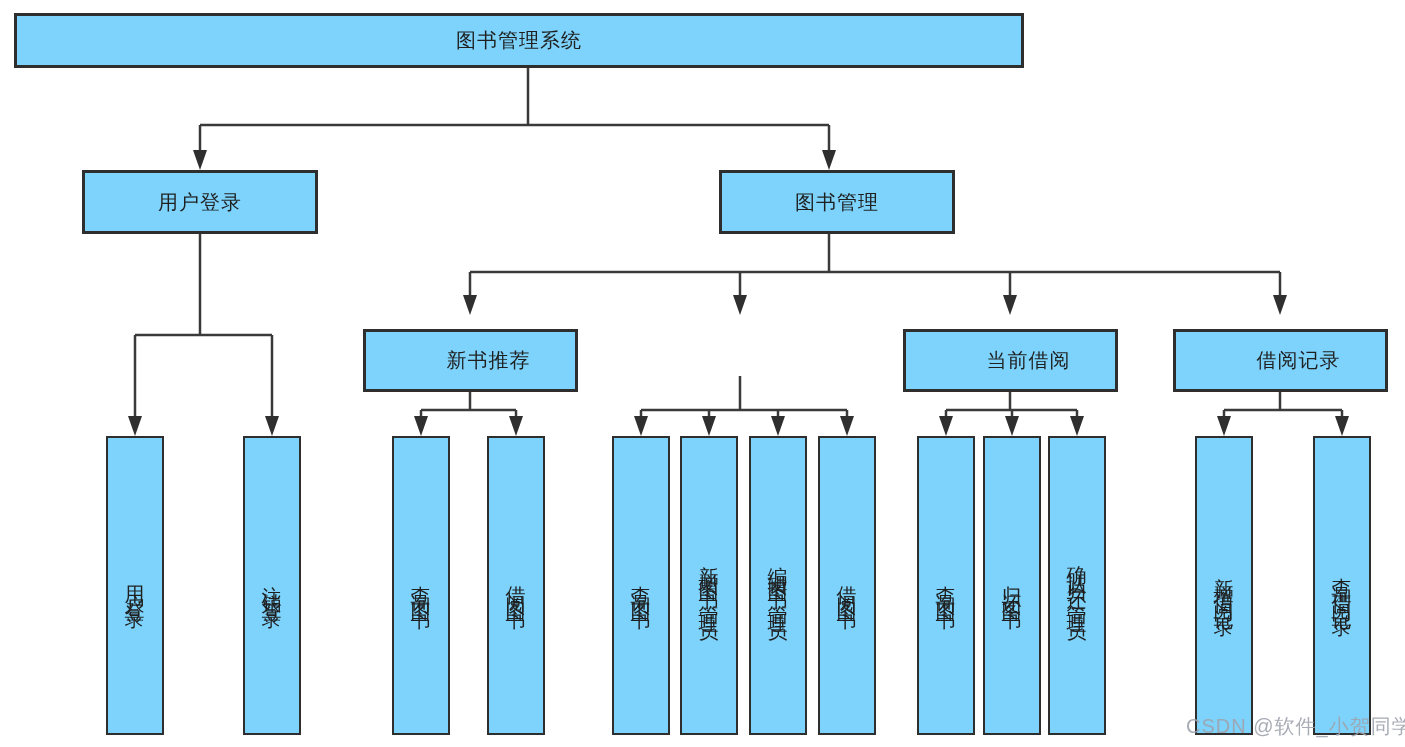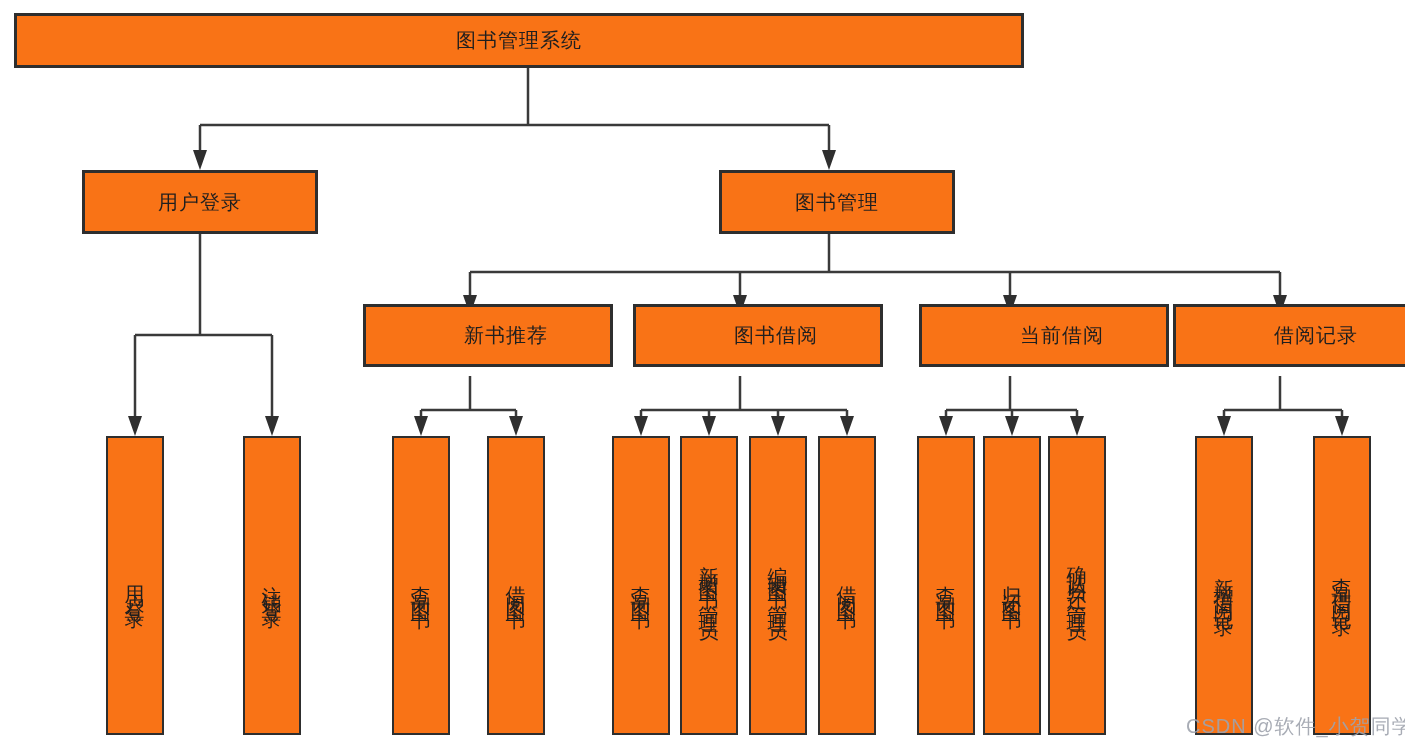--- a/index.html
+++ b/index.html
@@ -16,49 +16,49 @@
     position: absolute;
     left: 0; top: 0;
     width: 1405px; height: 747px;
     z-index: 1;
   }
   #wires line { stroke: #3a3a3a; stroke-width: 2.5; }
   #wires polygon { fill: #2f2f2f; }
   .node {
     position: absolute;
     box-sizing: border-box;
-    background: #f97316;
+    background: #7dd3fc;
     border: 3px solid #2e2e2e;
     display: flex;
     align-items: center;
     justify-content: center;
     font-size: 20px;
     letter-spacing: 1px;
     text-align: center;
     z-index: 2;
     white-space: nowrap;
   }
   .root  { left: 14px;  top: 13px;  width: 1010px; height: 55px; }
   .lvl2  { top: 170px; width: 236px; height: 64px; }
-  .lvl3  { top: 304px; width: 250px; height: 63px; padding-left: 36px; }
+  .lvl3  { top: 329px; width: 215px; height: 63px; padding-left: 36px; }
   .leaf {
     top: 436px;
     width: 58px;
     height: 299px;
     border-width: 2px;
     writing-mode: vertical-rl;
     text-orientation: mixed;
     letter-spacing: 8px;
     line-height: 54px;
   }
   .b-user-login   { left: 82px;  }
   .b-book-mgmt    { left: 711px; margin-left: 8px; }
   .b-new-book     { left: 363px;  }
   .b-book-borrow  { left: 633px;  }
-  .b-cur-borrow   { left: 903px; margin-left: 16px;  }
+  .b-cur-borrow   { left: 903px;  }
   .b-borrow-rec   { left: 1173px; }
   .lf-1  { left: 106px;  }
   .lf-2  { left: 243px;  }
   .lf-3  { left: 392px;  }
   .lf-4  { left: 487px;  }
   .lf-5  { left: 612px;  }
   .lf-6  { left: 680px;  }
   .lf-7  { left: 749px;  }
   .lf-8  { left: 818px;  }
   .lf-9  { left: 917px;  }
@@ -143,21 +143,20 @@
     <polygon points="1217,416 1231,416 1224,436"></polygon>
     <polygon points="1335,416 1349,416 1342,436"></polygon>
   </svg>
 
   <div class="node root">图书管理系统</div>
 
   <div class="node lvl2 b-user-login">用户登录</div>
   <div class="node lvl2 b-book-mgmt">图书管理</div>
 
   <div class="node lvl3 b-new-book">新书推荐</div>
-  <div class="node lvl3 b-book-borrow">图书借阅</div>
   <div class="node lvl3 b-cur-borrow">当前借阅</div>
   <div class="node lvl3 b-borrow-rec">借阅记录</div>
 
   <div class="node leaf lf-1">用户登录</div>
   <div class="node leaf lf-2">注销登录</div>
 
   <div class="node leaf lf-3">查询图书</div>
   <div class="node leaf lf-4">借阅图书</div>
 
   <div class="node leaf lf-5">查询图书</div>

